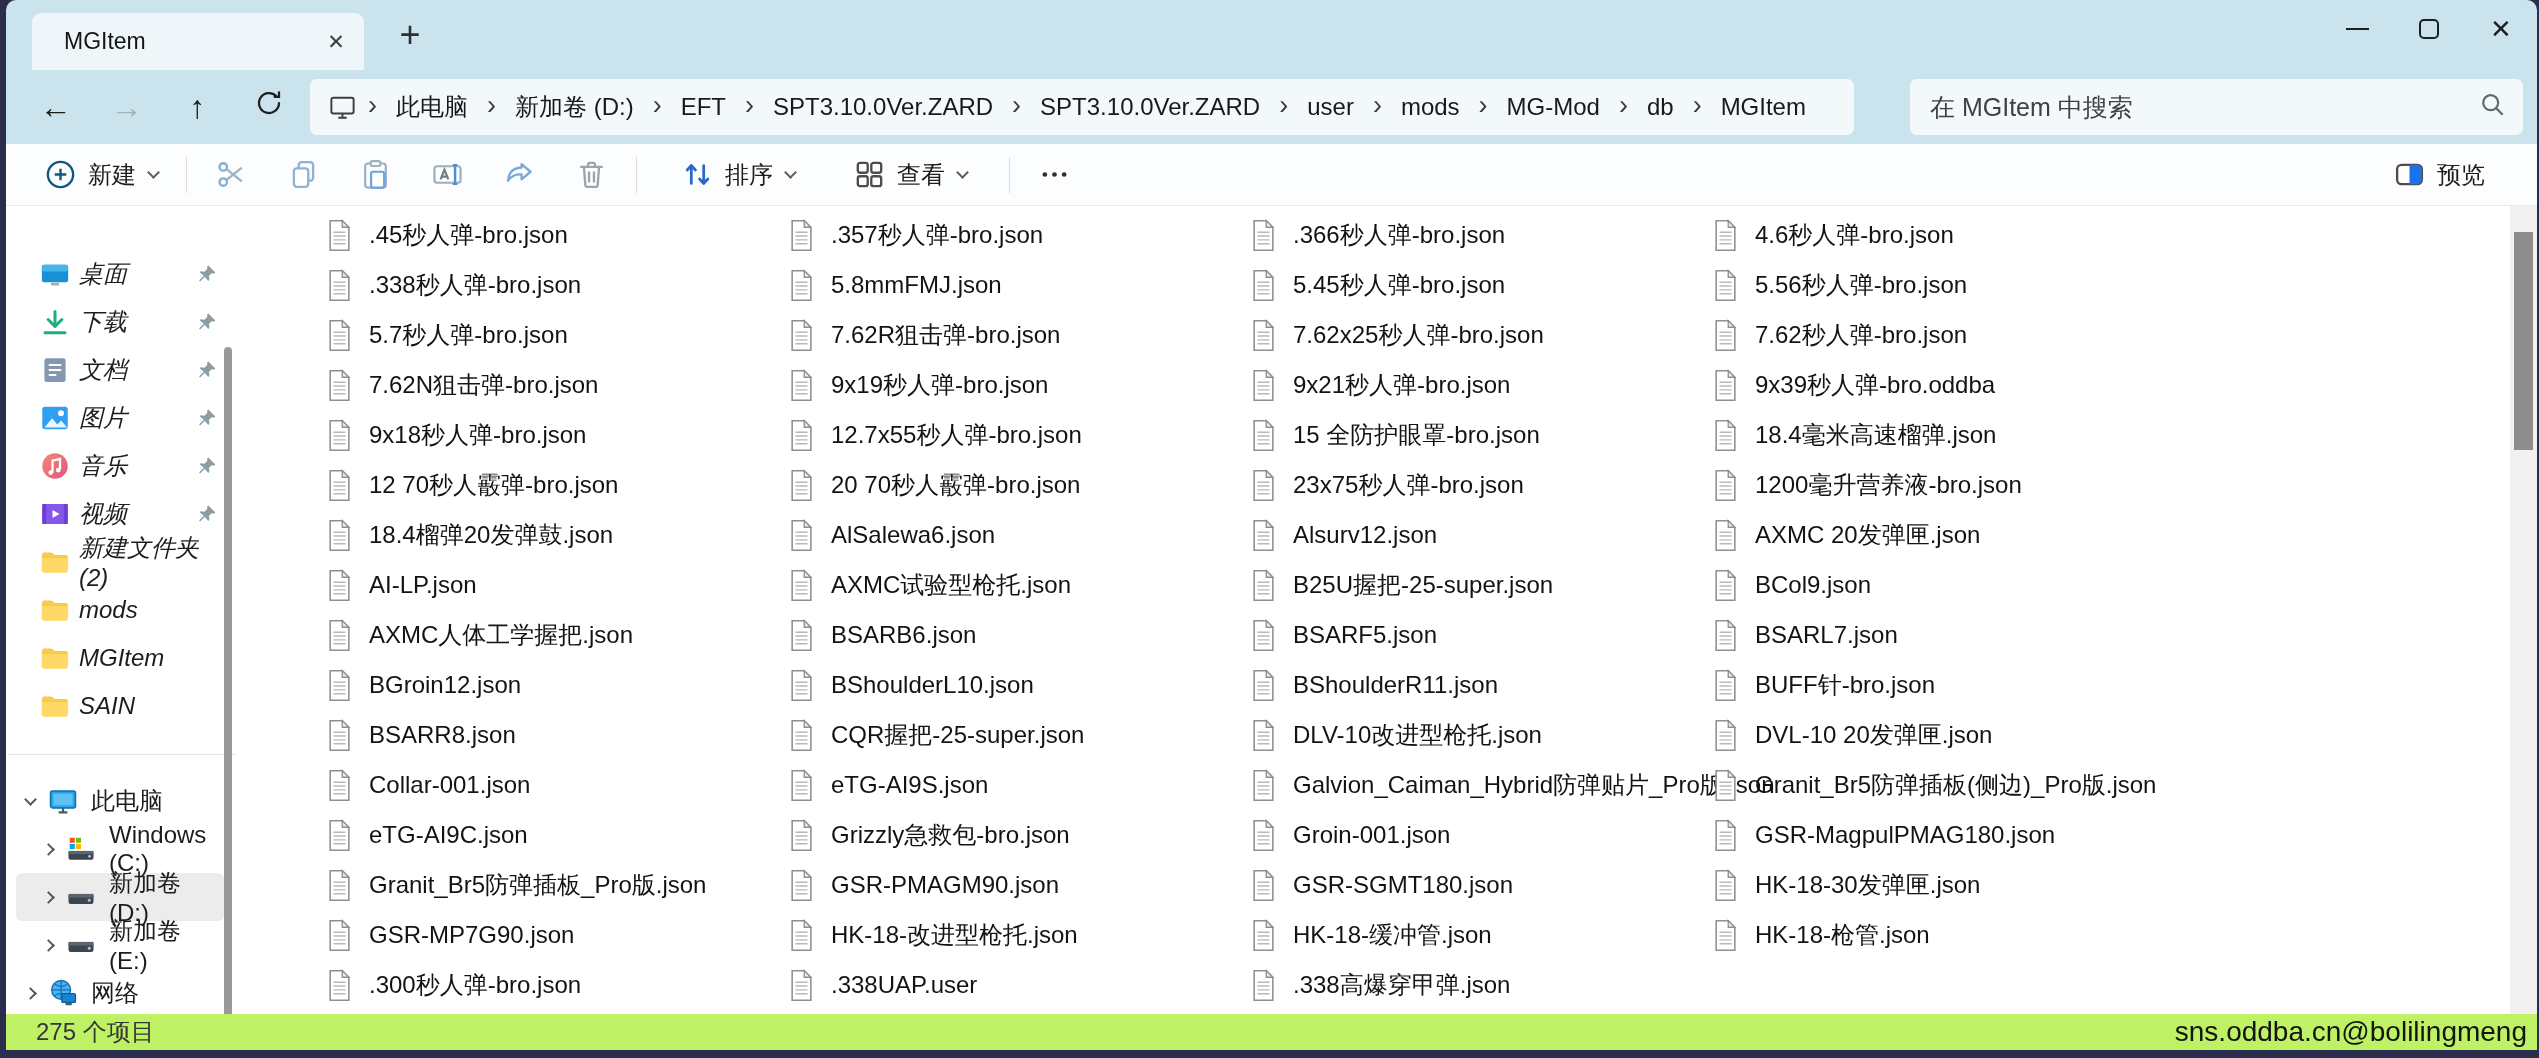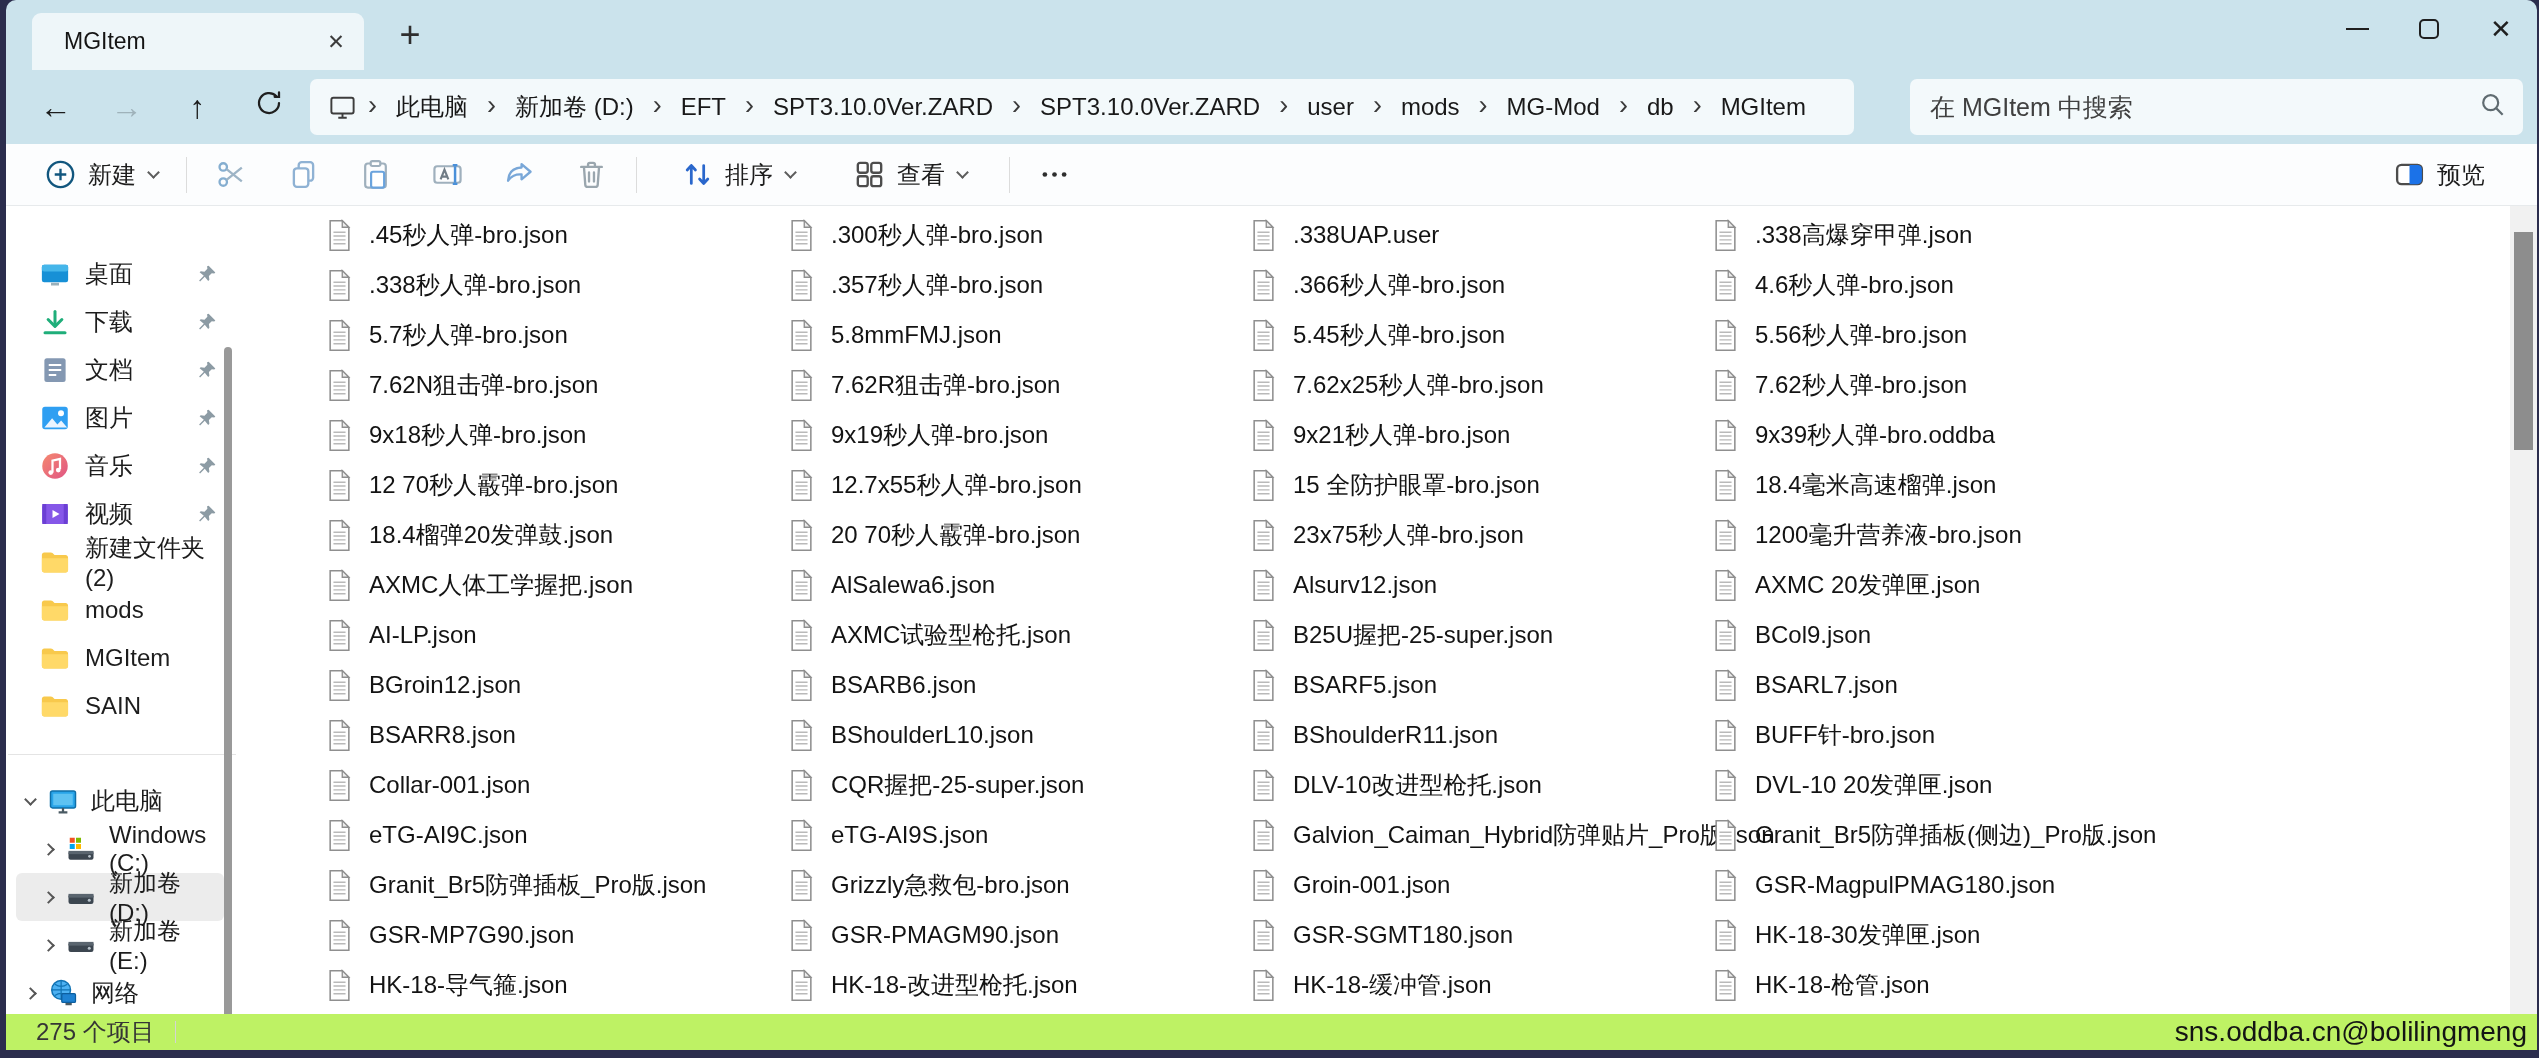--- a/index.html
+++ b/index.html
@@ -57,21 +57,21 @@
   .tbtn .icn { display:flex; }
   .tbtn .icn svg { width:33px; height:33px; }
   .tbtn.icon-only { padding:0 12px; }
   .tsep { width:1px; height:36px; background:#dcdcdc; margin:0 16px; }
   .chev { width:9px; height:9px; border-right:2px solid #5c5c5c; border-bottom:2px solid #5c5c5c; transform:rotate(45deg); margin:-4px 2px 0 2px; }
   .tspacer { flex:1; }
   #tbicons { display:flex; gap:15px; }
   
   .bodyarea { flex:1; min-height:0; background:#ffffff; display:flex; position:relative; overflow:hidden; }
   .sidebar { width:232px; flex:0 0 auto; padding-top:44px; position:relative; }
-  .srow { height:48px; display:flex; align-items:center; gap:15px; margin:0 14px 0 10px; padding:0 6px 0 24px; font-size:24px; color:#1d1d1d; border-radius:6px; }
+  .srow { height:48px; display:flex; align-items:center; gap:9px; margin:0 14px 0 10px; padding:0 6px 0 24px; font-size:24px; color:#1d1d1d; border-radius:6px;font-style:italic; }
   .srow .icn { display:flex; }
   .srow .icn svg { width:30px; height:30px; }
   .pin { margin-left:auto; display:flex; }
   .pin svg { width:23px; height:23px; }
   .sdivider { height:1px; background:#e4e4e4; margin:24px 2px 22px 2px; }
   .trow { height:48px; display:flex; align-items:center; gap:13px; margin:0 14px 0 10px; padding-left:10px; font-size:24px; color:#1d1d1d; border-radius:6px; }
   .trow.lvl1 { padding-left:28px; }
   .trow.selected { background:#ececec; }
   .trow .icn { display:flex; }
   .trow .icn svg { width:30px; height:30px; }
@@ -564,44 +564,44 @@
           <div class="file">
             <span class="icn">
               <svg viewBox="0 0 24 30">
                 <path d="M3.5 1.5h11l6 6v21h-17z" fill="#ffffff" stroke="#8f8f8f" stroke-width="1.4"></path>
                 <path d="M14.5 1.5v6h6z" fill="#ececec" stroke="#8f8f8f" stroke-width="1.2"></path>
                 <g stroke="#b9b9b9" stroke-width="1.3">
                   <path d="M6.5 12h11M6.5 15.5h11M6.5 19h11M6.5 22.5h11"></path>
                 </g>
               </svg>
             </span>
+            <span>AI-LP.json</span>
+          </div>
+          <div class="file">
+            <span class="icn">
+              <svg viewBox="0 0 24 30">
+                <path d="M3.5 1.5h11l6 6v21h-17z" fill="#ffffff" stroke="#8f8f8f" stroke-width="1.4"></path>
+                <path d="M14.5 1.5v6h6z" fill="#ececec" stroke="#8f8f8f" stroke-width="1.2"></path>
+                <g stroke="#b9b9b9" stroke-width="1.3">
+                  <path d="M6.5 12h11M6.5 15.5h11M6.5 19h11M6.5 22.5h11"></path>
+                </g>
+              </svg>
+            </span>
             <span>AXMC人体工学握把.json</span>
           </div>
           <div class="file">
             <span class="icn">
               <svg viewBox="0 0 24 30">
                 <path d="M3.5 1.5h11l6 6v21h-17z" fill="#ffffff" stroke="#8f8f8f" stroke-width="1.4"></path>
                 <path d="M14.5 1.5v6h6z" fill="#ececec" stroke="#8f8f8f" stroke-width="1.2"></path>
                 <g stroke="#b9b9b9" stroke-width="1.3">
                   <path d="M6.5 12h11M6.5 15.5h11M6.5 19h11M6.5 22.5h11"></path>
                 </g>
               </svg>
             </span>
-            <span>AI-LP.json</span>
-          </div>
-          <div class="file">
-            <span class="icn">
-              <svg viewBox="0 0 24 30">
-                <path d="M3.5 1.5h11l6 6v21h-17z" fill="#ffffff" stroke="#8f8f8f" stroke-width="1.4"></path>
-                <path d="M14.5 1.5v6h6z" fill="#ececec" stroke="#8f8f8f" stroke-width="1.2"></path>
-                <g stroke="#b9b9b9" stroke-width="1.3">
-                  <path d="M6.5 12h11M6.5 15.5h11M6.5 19h11M6.5 22.5h11"></path>
-                </g>
-              </svg>
-            </span>
             <span>BGroin12.json</span>
           </div>
           <div class="file">
             <span class="icn">
               <svg viewBox="0 0 24 30">
                 <path d="M3.5 1.5h11l6 6v21h-17z" fill="#ffffff" stroke="#8f8f8f" stroke-width="1.4"></path>
                 <path d="M14.5 1.5v6h6z" fill="#ececec" stroke="#8f8f8f" stroke-width="1.2"></path>
                 <g stroke="#b9b9b9" stroke-width="1.3">
                   <path d="M6.5 12h11M6.5 15.5h11M6.5 19h11M6.5 22.5h11"></path>
                 </g>
@@ -649,32 +649,20 @@
             <span class="icn">
               <svg viewBox="0 0 24 30">
                 <path d="M3.5 1.5h11l6 6v21h-17z" fill="#ffffff" stroke="#8f8f8f" stroke-width="1.4"></path>
                 <path d="M14.5 1.5v6h6z" fill="#ececec" stroke="#8f8f8f" stroke-width="1.2"></path>
                 <g stroke="#b9b9b9" stroke-width="1.3">
                   <path d="M6.5 12h11M6.5 15.5h11M6.5 19h11M6.5 22.5h11"></path>
                 </g>
               </svg>
             </span>
             <span>GSR-MP7G90.json</span>
-          </div>
-          <div class="file">
-            <span class="icn">
-              <svg viewBox="0 0 24 30">
-                <path d="M3.5 1.5h11l6 6v21h-17z" fill="#ffffff" stroke="#8f8f8f" stroke-width="1.4"></path>
-                <path d="M14.5 1.5v6h6z" fill="#ececec" stroke="#8f8f8f" stroke-width="1.2"></path>
-                <g stroke="#b9b9b9" stroke-width="1.3">
-                  <path d="M6.5 12h11M6.5 15.5h11M6.5 19h11M6.5 22.5h11"></path>
-                </g>
-              </svg>
-            </span>
-            <span>HK-18-导气箍.json</span>
           </div>
           <div class="file">
             <span class="icn">
               <svg viewBox="0 0 24 30">
                 <path d="M3.5 1.5h11l6 6v21h-17z" fill="#ffffff" stroke="#8f8f8f" stroke-width="1.4"></path>
                 <path d="M14.5 1.5v6h6z" fill="#ececec" stroke="#8f8f8f" stroke-width="1.2"></path>
                 <g stroke="#b9b9b9" stroke-width="1.3">
                   <path d="M6.5 12h11M6.5 15.5h11M6.5 19h11M6.5 22.5h11"></path>
                 </g>
               </svg>

